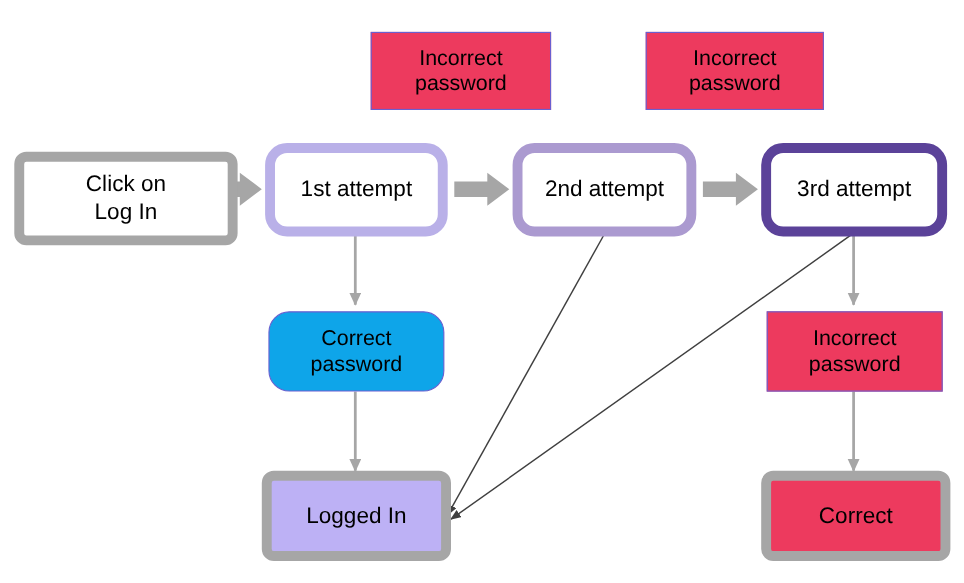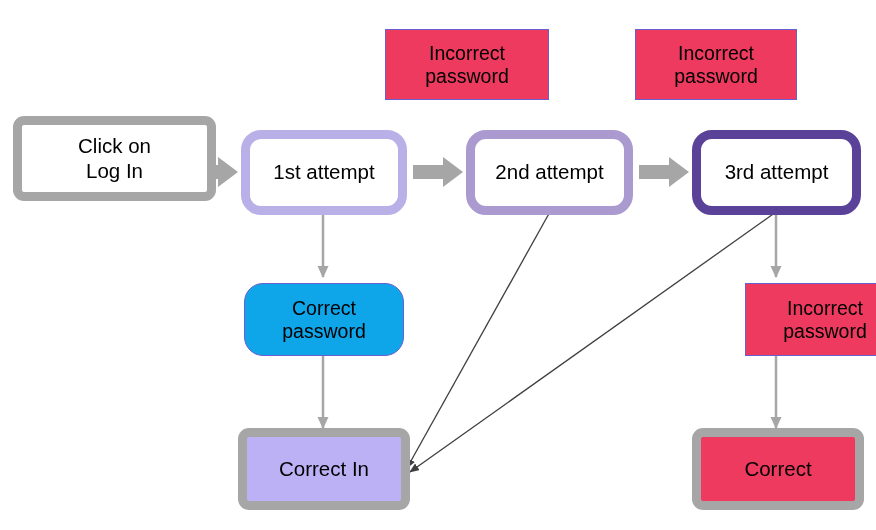--- a/index.html
+++ b/index.html
@@ -60,21 +60,21 @@
   }
   .frame-step.step2 { border-color: #ab9ad0; }
   .frame-step.step3 { border-color: #5b4299; }
 
   
   .flat {
     border: 1.5px solid #6a5fd0;
     border-radius: 0;
     font-size: 19.5px;
   }
-  .flat.fill-red   { background: #ed3a5e; margin-left: 48px; }
+  .flat.fill-red   { background: #ed3a5e; }
   .flat.fill-lilac { background: #0ea5e9; border-radius: 19px; }
 </style>
 </head>
 <body>
 
 <div id="canvas">
 
   <svg id="edges" width="876" height="530" viewBox="0 0 876 530">
     <defs>
       <marker id="arrow-thin" markerWidth="11" markerHeight="11" refX="9" refY="4" orient="auto" markerUnits="userSpaceOnUse">
@@ -113,21 +113,21 @@
   <div class="node flat fill-red" style="left:337px; top:29px; width:164px; height:71px;">
     <span class="lbl">Incorrect
 password</span>
   </div>
 
   <div class="node flat fill-red" style="left:587px; top:29px; width:162px; height:71px;">
     <span class="lbl">Incorrect
 password</span>
   </div>
 
-  <div class="node frame-gray" style="left:13px; top:116px; width:203px; height:85px;">
+  <div class="node frame-gray" style="left:13px; top:138px; width:203px; height:85px;">
     <span class="lbl">Click on
 Log In</span>
   </div>
 
   <div class="node frame-step step1" style="left:241px; top:130px; width:166px; height:85px;">
     <span class="lbl">1st attempt</span>
   </div>
 
   <div class="node frame-step step2" style="left:466px; top:130px; width:167px; height:85px;justify-content:center;">
     <span class="lbl">2nd attempt</span>
@@ -141,20 +141,20 @@
     <span class="lbl">Correct
 password</span>
   </div>
 
   <div class="node flat fill-red" style="left:697px; top:283px; width:160px; height:73px;">
     <span class="lbl">Incorrect
 password</span>
   </div>
 
   <div class="node frame-gray fill-lilac" style="left:238px; top:428px; width:172px; height:82px;">
-    <span class="lbl">Correct In</span>
+    <span class="lbl">Logged In</span>
   </div>
 
   <div class="node frame-gray fill-red" style="left:692px; top:428px; width:172px; height:82px;">
     <span class="lbl">Correct</span>
   </div>
 
 </div>
 
 </body></html>

